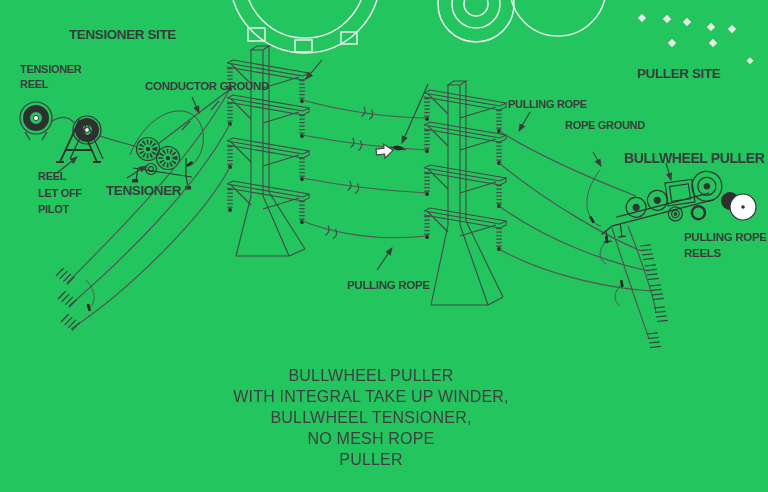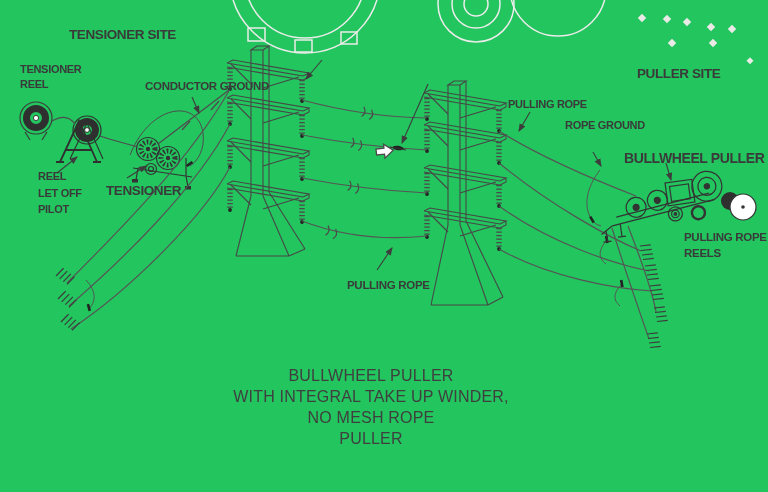--- a/index.html
+++ b/index.html
@@ -291,17 +291,18 @@
 
 <div class="lbl big" style="left:624px;top:151px;font-size:14px">BULLWHEEL PULLER</div>
 
 <div class="lbl med" style="left:684px;top:229px"><span>PULLING ROPE</span><br><span>REELS</span></div>
 
 <div class="lbl med" style="left:347px;top:277px">PULLING ROPE</div>
 
 <div class="caption">
   <div>BULLWHEEL PULLER</div>
   <div>WITH INTEGRAL TAKE UP WINDER,</div>
+  <div>BULLWHEEL TENSIONER,</div>
   <div>NO MESH ROPE</div>
   <div>PULLER</div>
 </div>
 
 </div>
 
 </body></html>

